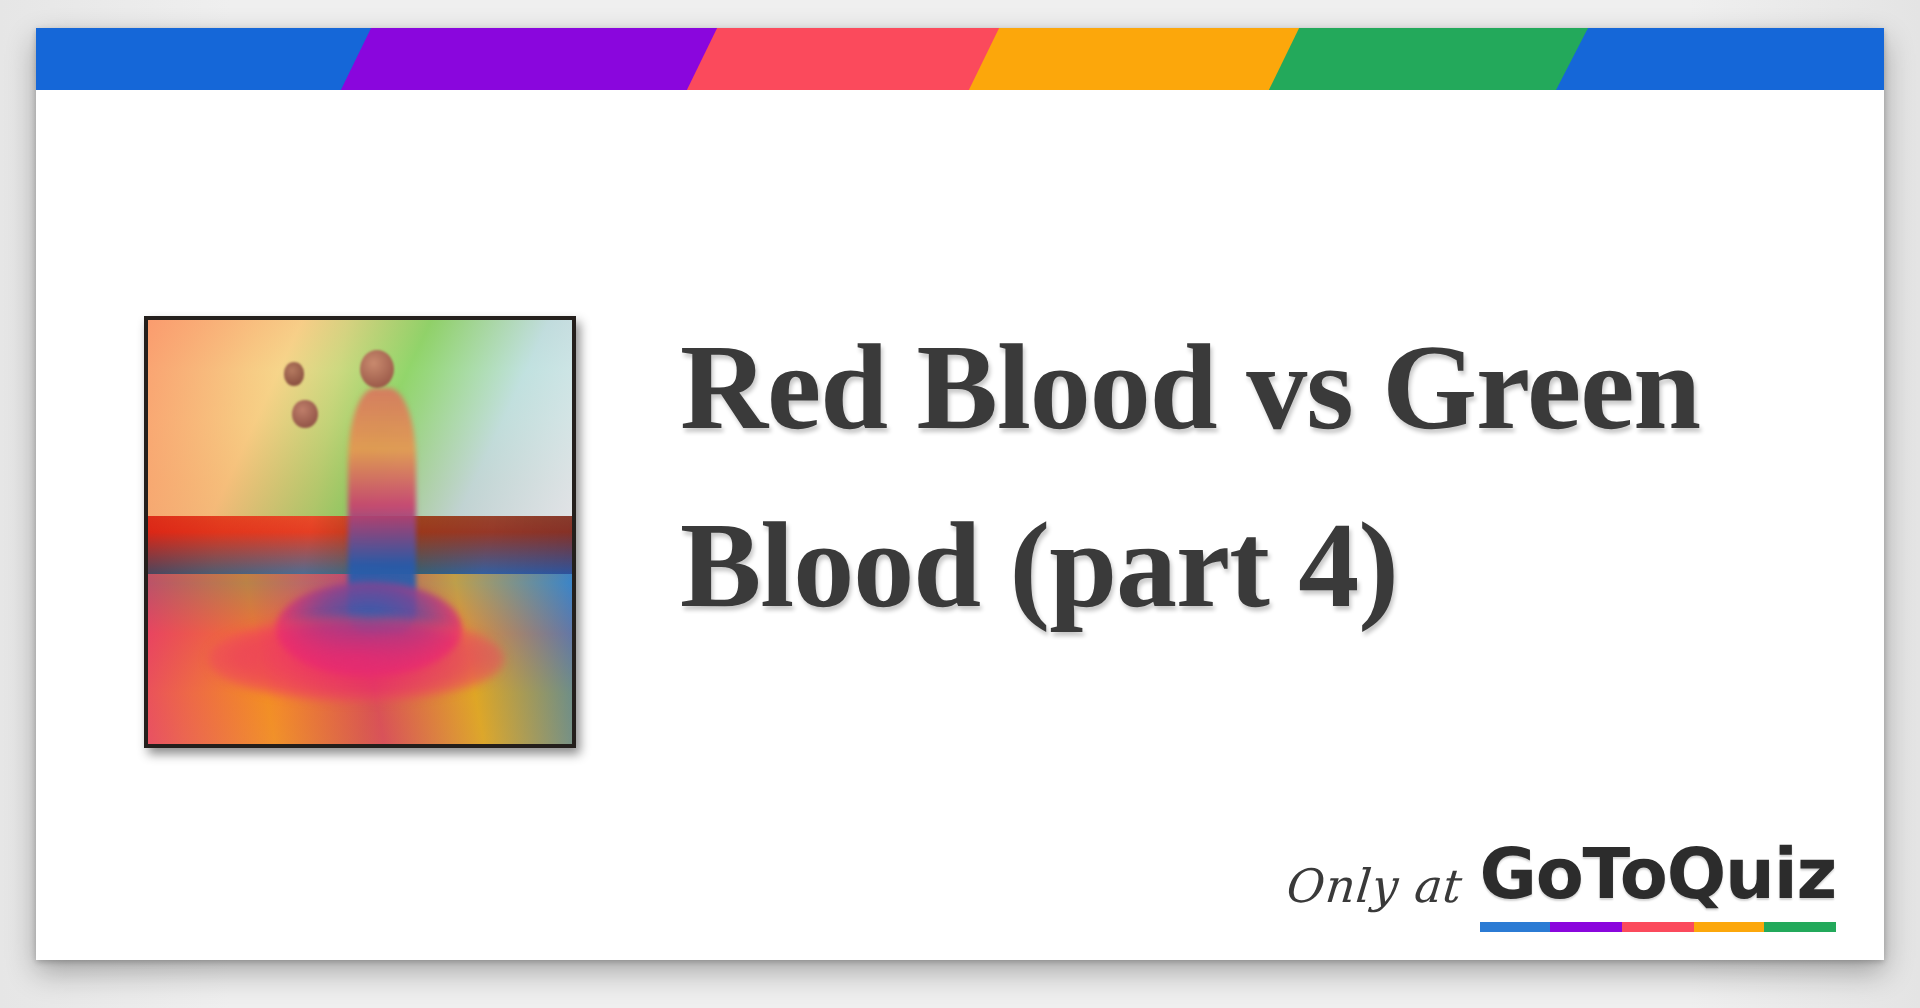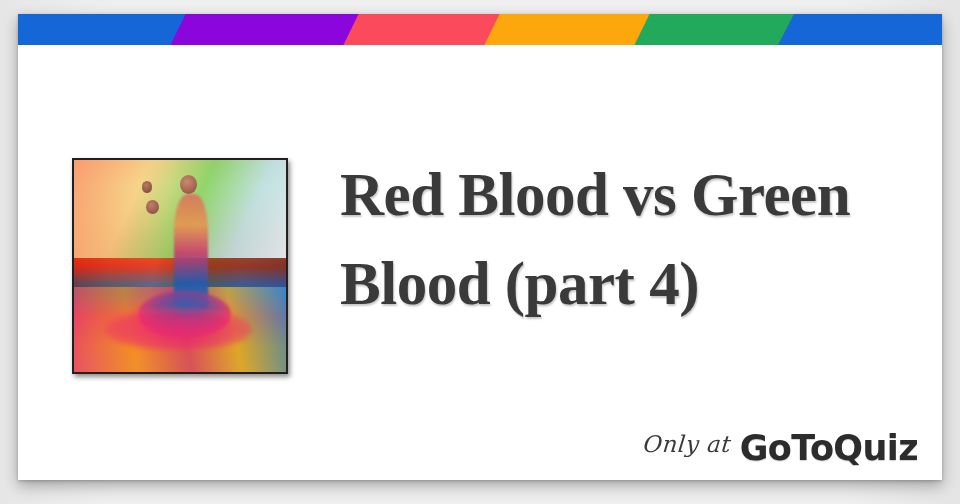--- a/index.html
+++ b/index.html
@@ -211,21 +211,21 @@
     font-family: "DejaVu Serif", serif;
     font-style: italic;
     font-size: 23px;
     color: #3a3a3a;
     letter-spacing: 0.5px;
     padding-bottom: 9px;
     transform: skewX(-6deg);
   }
   .wordmark-wrap {
     display: flex;
-    flex-direction: row;
+    flex-direction: column;
     align-items: stretch;
   }
   .wordmark {
     font-family: "DejaVu Sans", "Liberation Sans", sans-serif;
     font-size: 35px;
     font-weight: 700;
     color: #2c2c2c;
     letter-spacing: -0.6px;
     line-height: 1.0;
     text-shadow: 0 1px 1px rgba(0,0,0,0.18);

